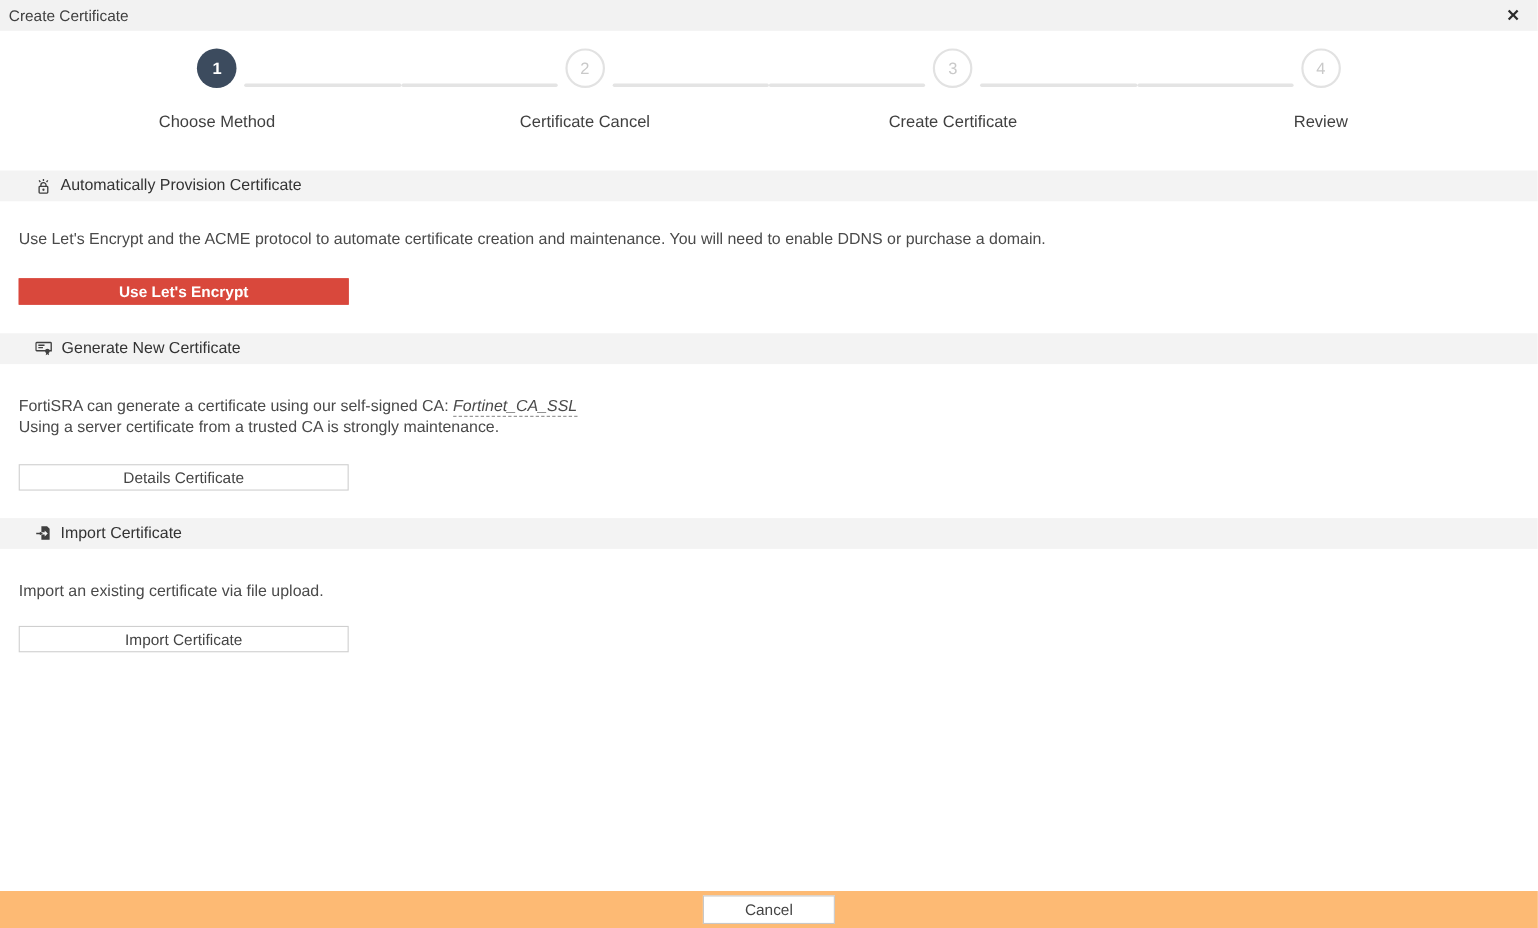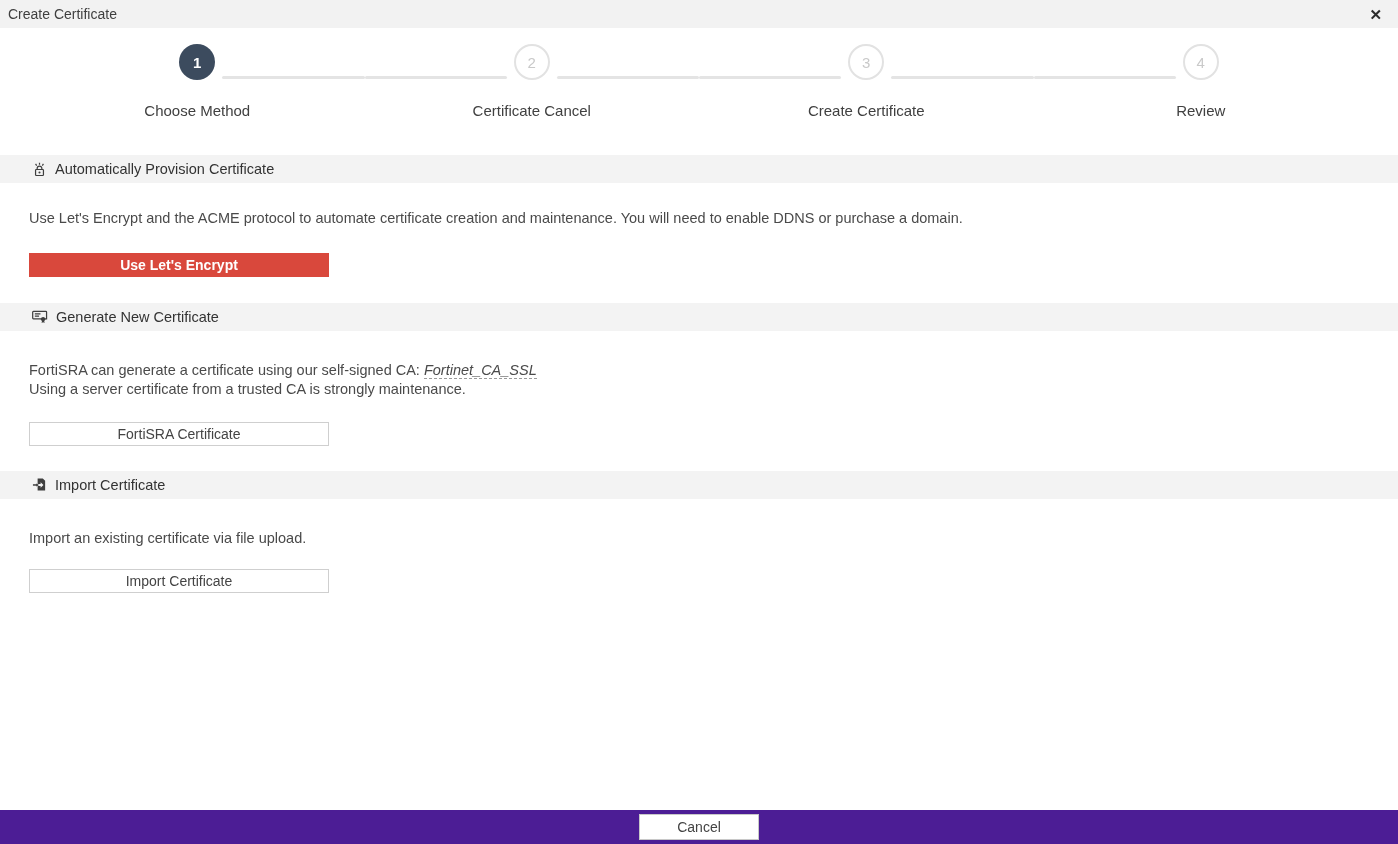--- a/index.html
+++ b/index.html
@@ -23,38 +23,38 @@
   .step-circle { width:36px; height:36px; border-radius:50%; display:flex;
     align-items:center; justify-content:center; font-size:15px; z-index:1; background:#fff; }
   .step.active .step-circle { background:#3c4b5e; color:#fff; font-weight:700; }
   .step:not(.active) .step-circle { border:2px solid #e2e2e2; color:#c9c9c9; }
   .step-label { margin-top:22px; font-size:15px; color:#404040; }
 
   
   .section-header { height:28px; background:#f3f3f3; display:flex; align-items:center;
     padding:0 32px; gap:8px; font-size:14.5px; color:#333; }
   .section-header .sec-icon { display:flex; align-items:center; }
-  .section-body { padding-left:29px; }
+  .section-body { padding-left:17px; }
   .desc { font-size:14.5px; color:#4a4a4a; line-height:19.5px; }
   .d1 { margin-top:26px; }
   .d2 { margin-top:30px; }
   .ca-link { color:#4a4a4a; text-decoration:none; border-bottom:1px dashed #9a9a9a;
     cursor:pointer;font-style:italic; }
 
   .btn { display:block; width:300px; height:24px; font-size:14px; cursor:pointer;
     font-family:inherit; line-height:1; }
   .btn-primary { margin-top:24px; margin-bottom:26px; background:#d9483c;
     border:1px solid #d9483c; color:#fff; font-weight:600; }
   .btn-secondary { background:#fff; border:1px solid #cfcfcf; color:#444; }
   .btn-gen { margin-top:22px; margin-bottom:25px; }
   .btn-imp { margin-top:21px; }
 
   
   .footer { position:absolute; left:0; bottom:0; width:100%; height:34px;
-    background:#4c1d95; display:flex; align-items:center; justify-content:center; }
+    background:#fdba74; display:flex; align-items:center; justify-content:center; }
   .btn-cancel { width:120px; height:26px; background:#fff; border:1px solid #c8c8c8;
     color:#444; font-size:14px; cursor:pointer; font-family:inherit; }
 
   svg.ico { stroke:#3f3f3f; fill:none; stroke-width:1.3; }
   svg.ico .fill { fill:#3f3f3f; stroke:none; }
 </style>
 </head>
 <body>
 
 <div class="titlebar">
@@ -106,21 +106,21 @@
       <path d="M10.6 12.8 L10.2 15 L11.8 14 L13.4 15 L13 12.8" class="fill"></path>
     </svg>
   </span>
   <span>Generate New Certificate</span>
 </div>
 <div class="section-body">
   <div class="desc d2">
     <span>FortiSRA can generate a certificate using our self-signed CA: </span><a class="ca-link">Fortinet_CA_SSL</a><br>
     <span>Using a server certificate from a trusted CA is strongly maintenance.</span>
   </div>
-  <button class="btn btn-secondary btn-gen">FortiSRA Certificate</button>
+  <button class="btn btn-secondary btn-gen">Details Certificate</button>
 </div>
 
 <div class="section-header">
   <span class="sec-icon">
     <svg class="ico" width="15" height="15" viewBox="0 0 16 16">
       <path class="fill" d="M6 1.5 H11.5 L14 4 V14.5 H6 V9.6 H9.2 V11.4 L12.2 8.5 L9.2 5.6 V7.4 H6 Z"></path>
       <path d="M1 8.5 H6" style="stroke-width:1.6"></path>
       <path class="fill" d="M4.5 6.8 L7.5 8.5 L4.5 10.2 Z"></path>
     </svg>
   </span>

